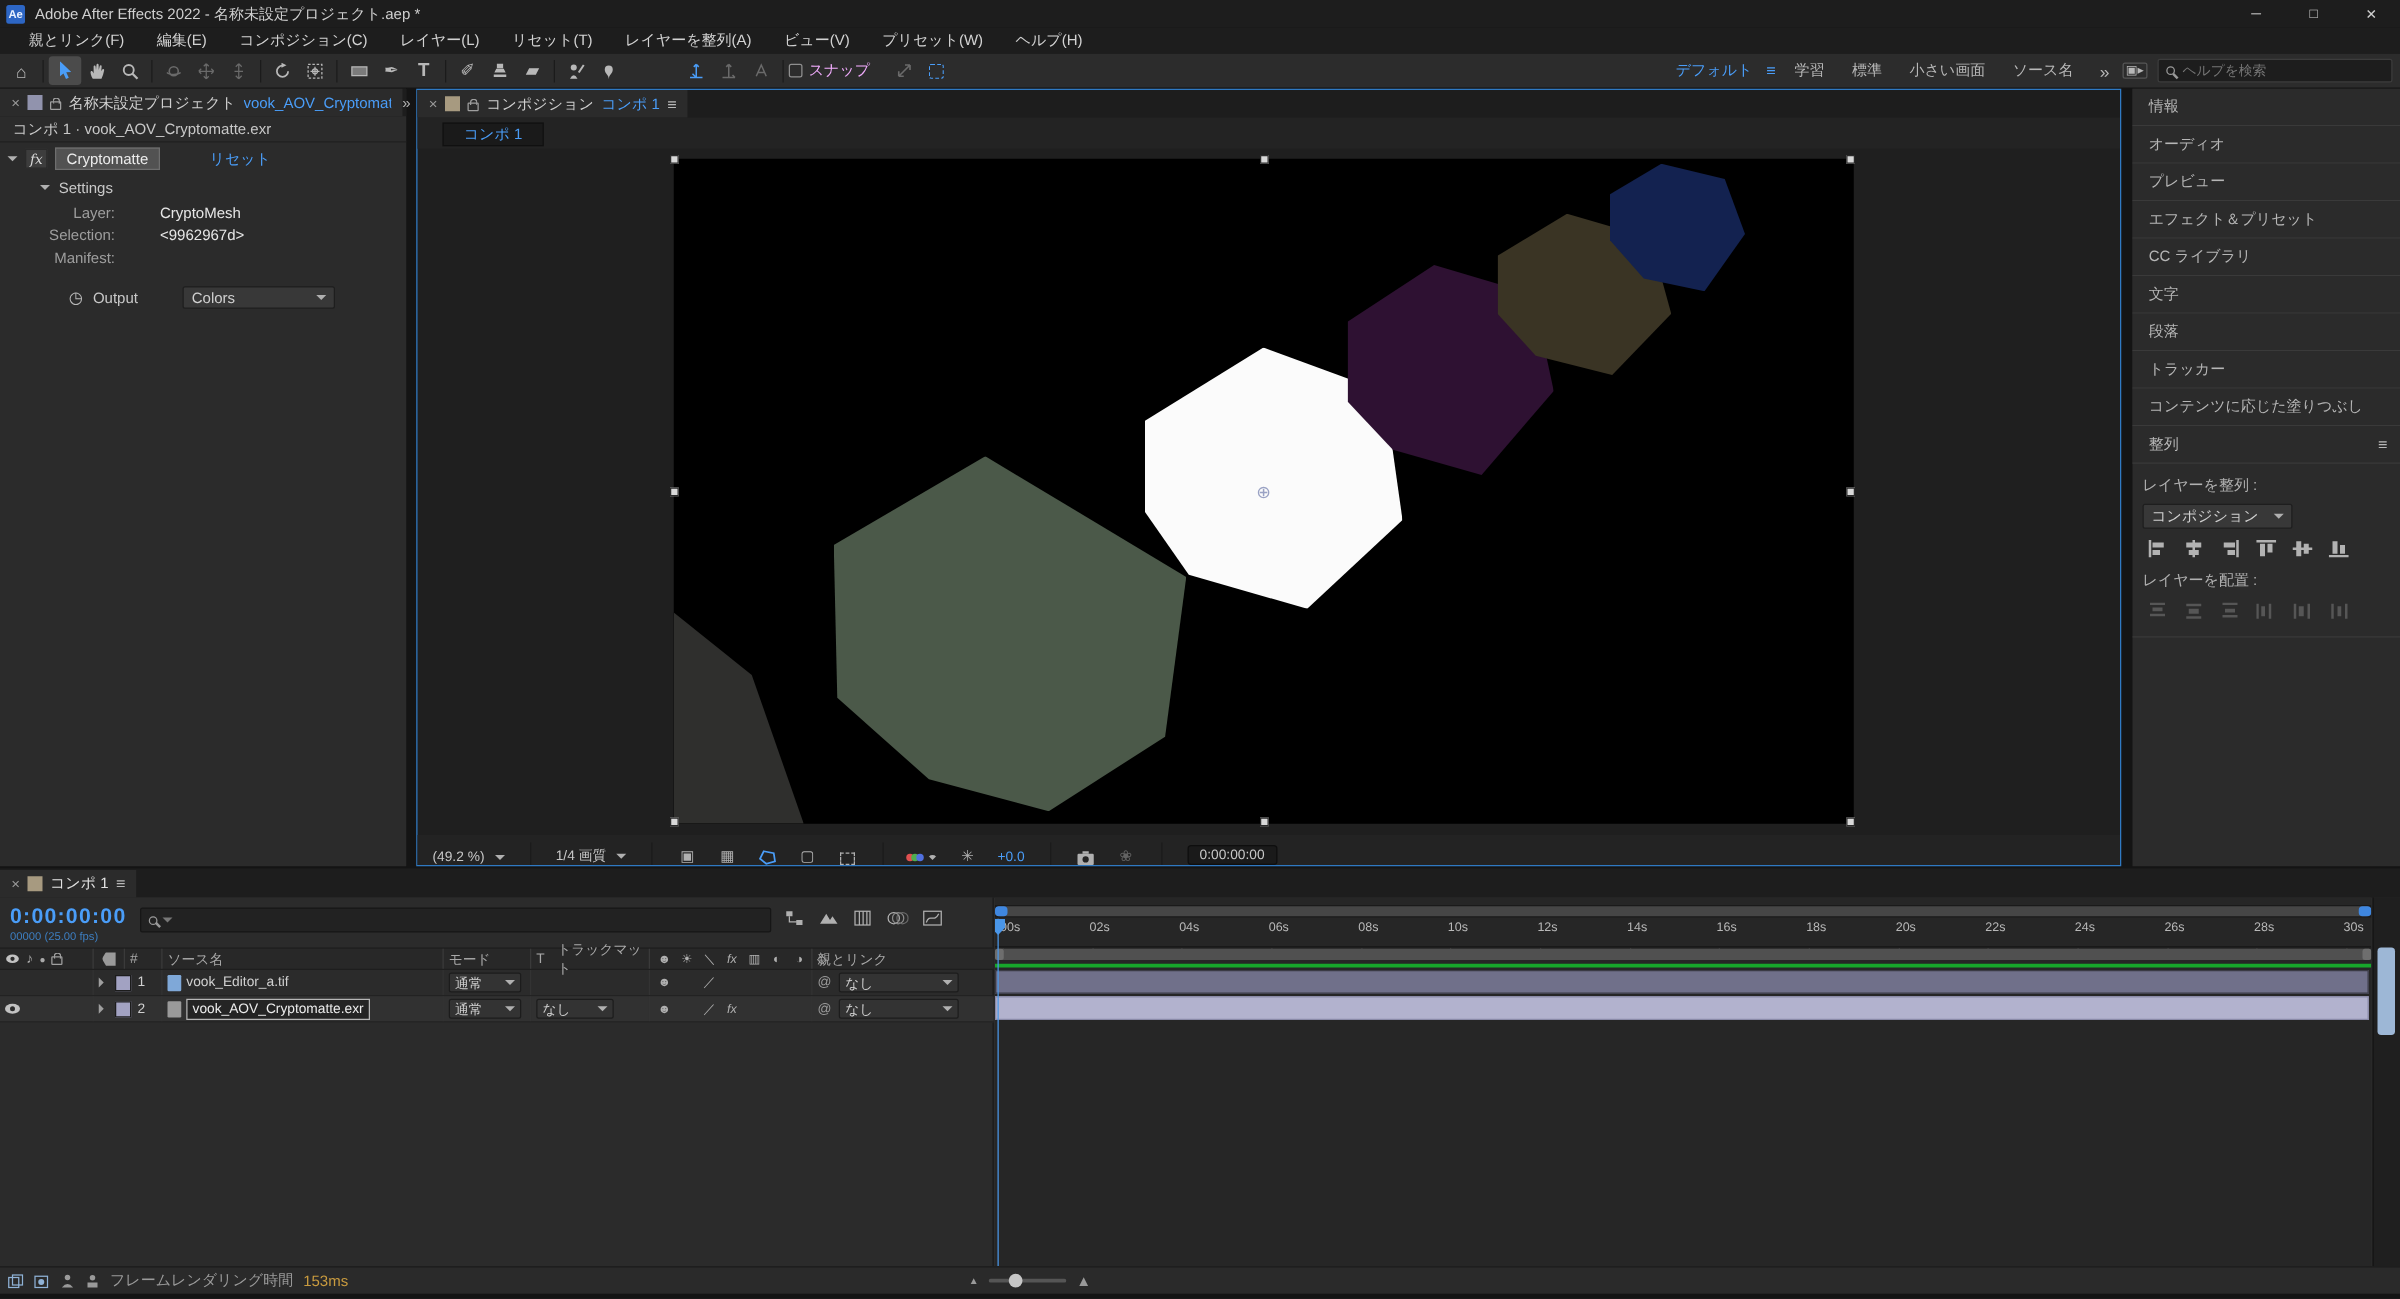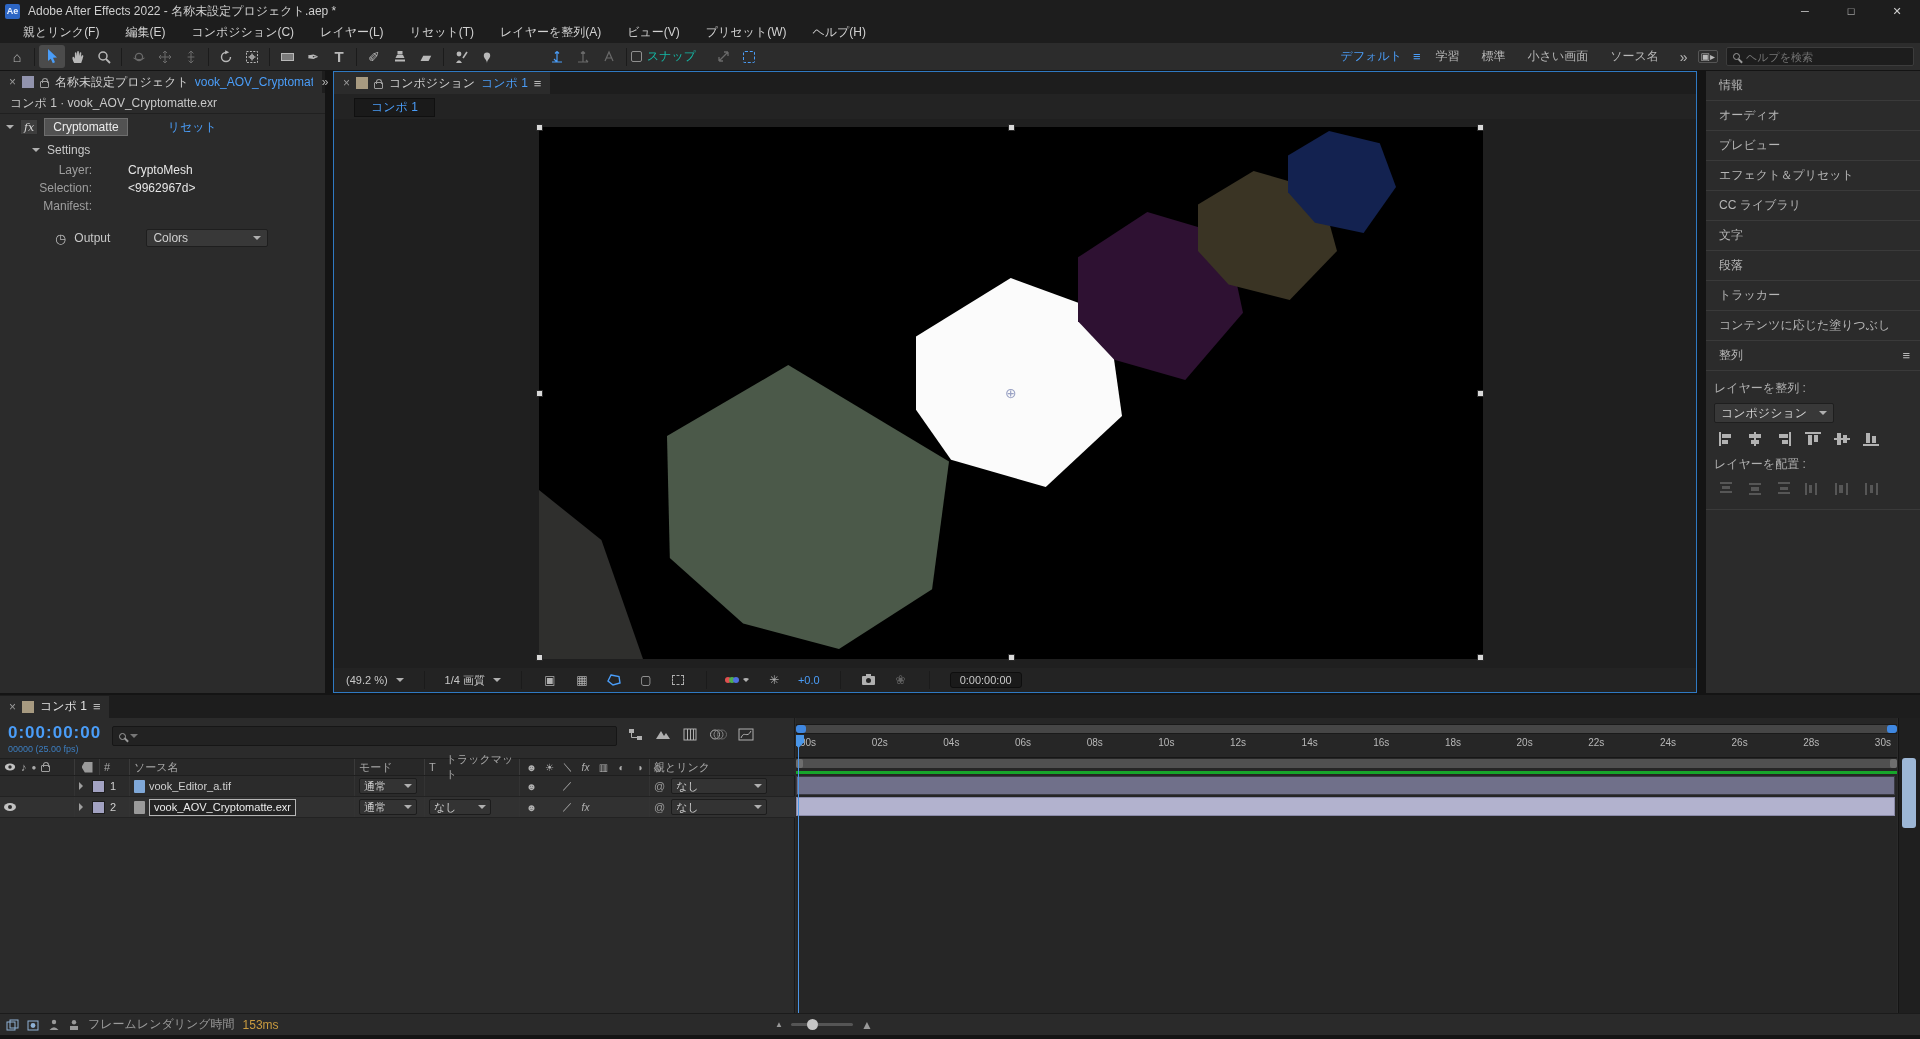--- a/index.html
+++ b/index.html
@@ -18,21 +18,21 @@
   #menubar span{padding:0 13px;color:#d2d2d2;font-size:12px}
 
   
   #toolbar{position:absolute;left:0;top:43px;width:1920px;height:27px;background:#2c2c2c;display:flex;align-items:center;padding-left:4px}
   .tool{width:26px;height:23px;display:flex;align-items:center;justify-content:center;color:#b8b8b8;font-size:14px;flex:none}
   .tool.active{background:#4b4b4b;border-radius:3px}
   .tool.dim{color:#6a6a6a}
   .tdiv{width:1px;height:18px;background:#1b1b1b;margin:0 4px;flex:none}
   .tool svg{display:block}
   .snap-box{width:11px;height:11px;border:1px solid #8f8f8f;border-radius:2px;margin-right:5px}
-  .snap-label{color:#14b8a6}
+  .snap-label{color:#f0abfc}
   .dash-box{width:12px;height:12px;border:1px dashed #4a9df8;border-radius:2px}
   #ws-area{display:flex;align-items:center;margin-left:auto}
   .ws{margin:0 11px;color:#b8b8b8;font-size:12px}
   .ws.active{color:#4a9df8}
   .ws-burger{color:#4a9df8;font-size:13px;margin-right:4px}
   .ws-more{color:#b8b8b8;font-size:14px;margin:0 10px}
   .ws-switcher{color:#b8b8b8;font-size:13px;border:1px solid #555;border-radius:2px;padding:0 2px;margin-right:8px;font-size:10px}
   #help-search{width:188px;height:19px;background:#1d1d1d;border:1px solid #3c3c3c;border-radius:2px;display:flex;align-items:center;gap:6px;padding:0 6px;margin-right:6px}
   #help-search input{background:transparent;border:none;outline:none;color:#a8a8a8;font-size:11px;width:140px;font-family:inherit}
   .mag{width:7px;height:7px;border:1.5px solid #9a9a9a;border-radius:50%;position:relative;flex:none}
@@ -72,21 +72,21 @@
 
   
   #comp-panel{left:333px;top:71px;width:1364px;height:622px;border:1px solid #2f79c2;background:#1f1f1f}
   #comp-panel .tabstrip{background:#1d1d1d}
   #viewer-tabs{height:25px;background:#232323;display:flex;align-items:flex-end;padding-left:20px}
   .viewer-tab{background:#1a1a1a;border:1px solid #101010;height:19px;padding:0 16px;display:flex;align-items:center;margin-bottom:2px}
   #canvas{position:absolute;left:205px;top:55px;width:944px;height:532px;background:#000}
   .cube{position:absolute}
   .handle{position:absolute;width:7px;height:7px;background:#d9d9d9;border:1px solid #2a2a2a}
   .anchor{position:absolute;color:#9aa2c4;font-size:14px;line-height:14px}
-  #comp-bottom{position:absolute;left:0;right:0;bottom:0;height:24px;background:#232323;display:flex;align-items:center;gap:16px;padding-left:12px;color:#c8c8c8;font-size:11px}
+  #comp-bottom{position:absolute;left:0;right:0;bottom:0;height:24px;background:#232323;display:flex;align-items:flex-end;gap:16px;padding-left:12px;color:#c8c8c8;font-size:11px}
   .cdd{display:flex;align-items:center;gap:8px}
   .cbi{min-width:16px;text-align:center;color:#b0b0b0;font-size:12px;display:flex;align-items:center;justify-content:center}
   .rgb-dots span{display:inline-block;width:6px;height:6px;border-radius:50%;margin-left:-2px}
   .cami{width:13px;height:9px;background:#b0b0b0;border-radius:1px;position:relative}
   .cami::before{content:'';position:absolute;top:-2px;left:4px;width:5px;height:2px;background:#b0b0b0}
   .cami::after{content:'';position:absolute;left:4px;top:2px;width:5px;height:5px;border-radius:50%;background:#232323}
   .tc-box{background:#1a1a1a;border:1px solid #0e0e0e;border-radius:3px;padding:1px 9px;color:#c8c8c8}
 
   
   #right-panel{left:1706px;top:71px;width:214px;height:622px;background:#2b2b2b}

